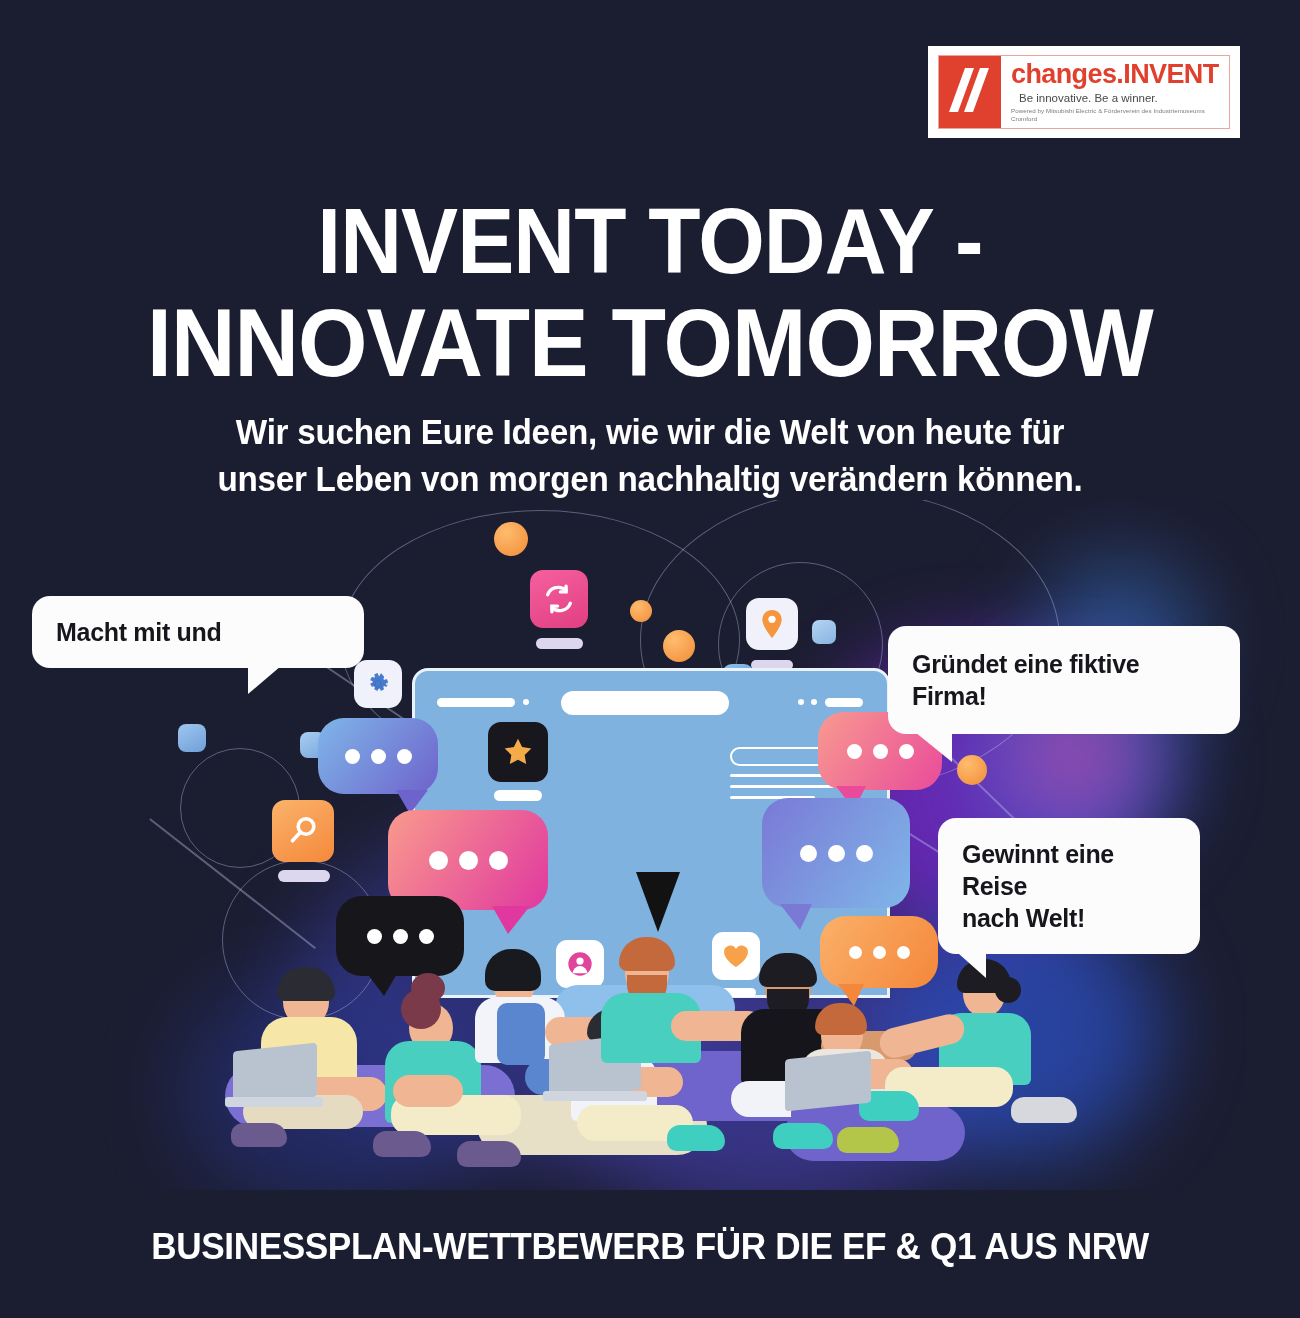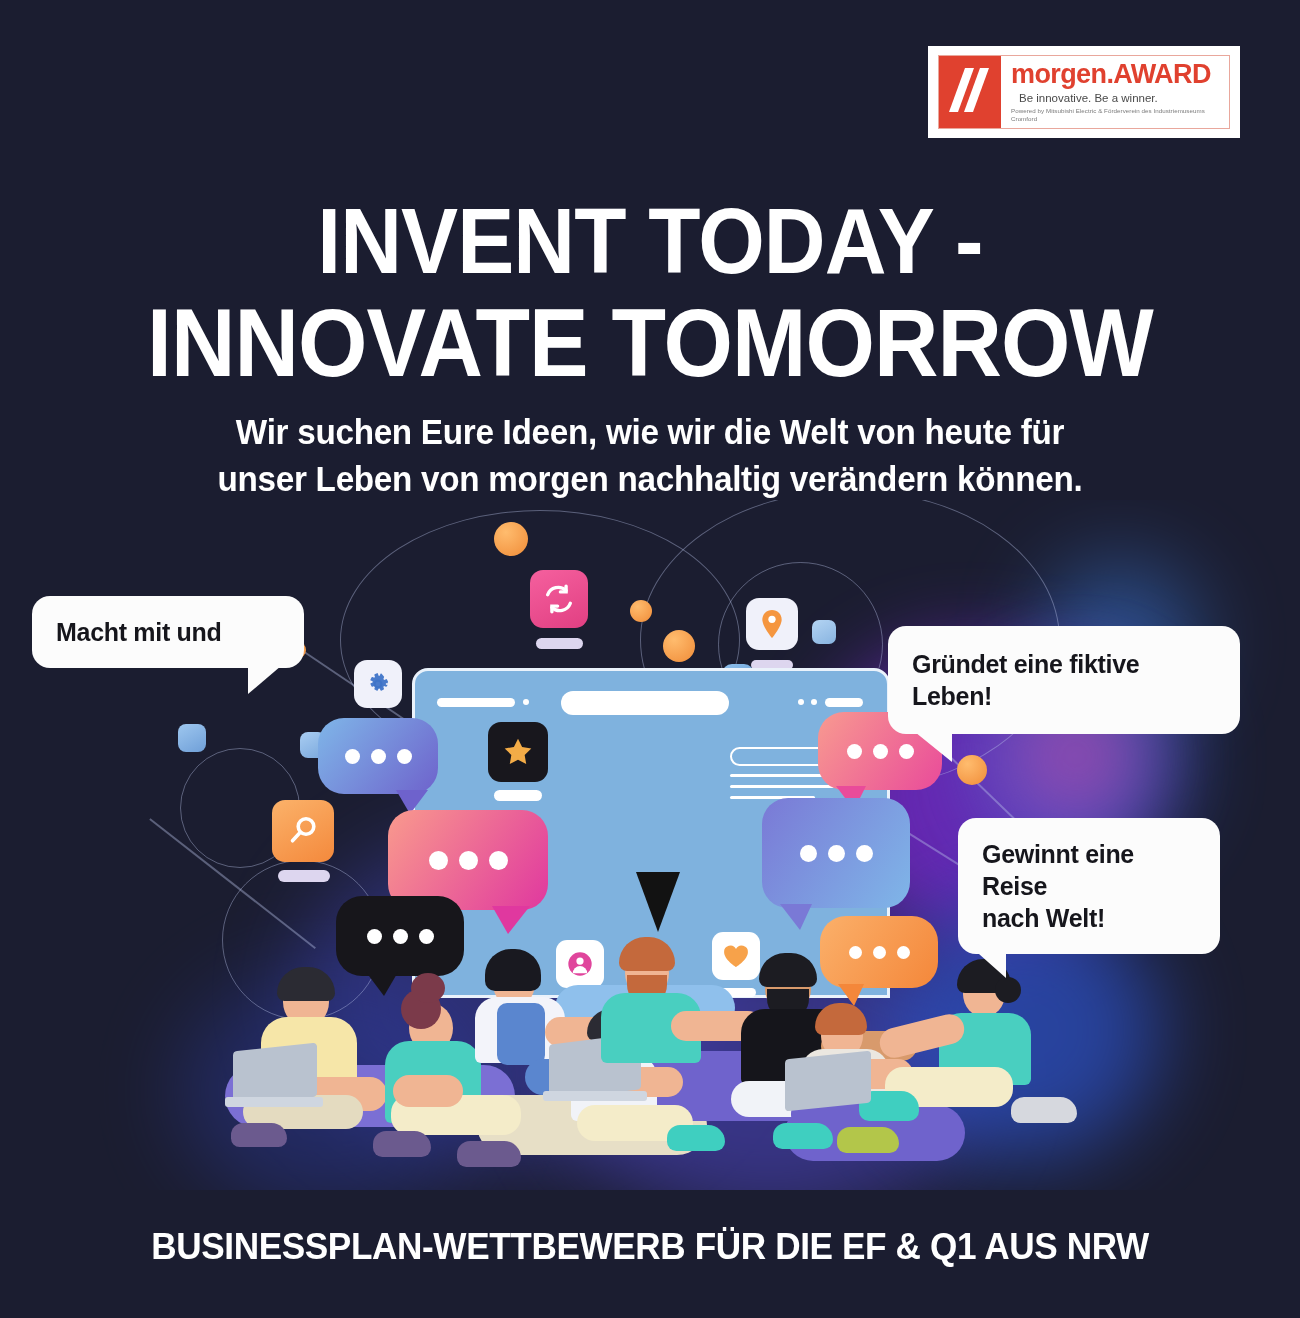--- a/index.html
+++ b/index.html
@@ -264,27 +264,27 @@
     font-size: 25px;
     font-weight: bold;
     line-height: 1.28;
     padding: 20px 24px;
     letter-spacing: -0.3px;
   }
   .callout .tail {
     position: absolute;
     width: 0; height: 0;
   }
-  .co1 { left: 32px;  top: 596px; width: 272px; }
+  .co1 { left: 32px;  top: 596px; width: 332px; }
   .co1 .tail { left: 216px; bottom: -26px; border-left: 0 solid transparent;
                border-right: 40px solid transparent; border-top: 34px solid #fcfcfc; }
   .co2 { left: 888px; top: 626px; width: 352px; padding: 22px 24px; }
   .co2 .tail { left: 22px; bottom: -28px; border-right: 0 solid transparent;
                border-left: 42px solid transparent; border-top: 34px solid #fcfcfc; }
-  .co3 { left: 938px; top: 818px; width: 262px; margin-left: 20px; }
+  .co3 { left: 938px; top: 818px; width: 262px; }
   .co3 .tail { left: 12px; bottom: -24px; border-right: 0 solid transparent;
                border-left: 36px solid transparent; border-top: 32px solid #fcfcfc; }
   .co4 { left: 68px;  top: 890px; width: 244px; }
   .co4 .tail { right: 14px; bottom: -26px; border-left: 0 solid transparent;
                border-right: 38px solid transparent; border-top: 34px solid #fcfcfc; }
 
   
   .footer {
     position: absolute;
     top: 1226px;
@@ -303,21 +303,21 @@
 
 <div class="poster">
 
   <div class="logo-box">
     <div class="logo-inner">
       <div class="logo-mark">
         <i class="s1"></i>
           <i class="s2"></i>
       </div>
       <div class="logo-text">
-        <div class="logo-title">morgen.AWARD</div>
+        <div class="logo-title">changes.INVENT</div>
         <div class="logo-tagline">Be innovative. Be a winner.</div>
         <div class="logo-powered">Powered by Mitsubishi Electric &amp; Förderverein des Industriemuseums Cromford</div>
       </div>
     </div>
   </div>
 
   <div class="headline">
     <span>INVENT TODAY -</span>
     <span class="l2">INNOVATE TOMORROW</span>
   </div>
@@ -572,21 +572,21 @@
 
     </div>
   </div>
 
   <div class="callout co1">
     <div>Macht mit und</div>
     <span class="tail"></span>
   </div>
 
   <div class="callout co2">
-    <div>Gründet eine fiktive Leben!</div>
+    <div>Gründet eine fiktive Firma!</div>
     <span class="tail"></span>
   </div>
 
   <div class="callout co3">
     <div>Gewinnt eine Reise</div>
     <div>nach Welt!</div>
     <span class="tail"></span>
   </div>
 
 

